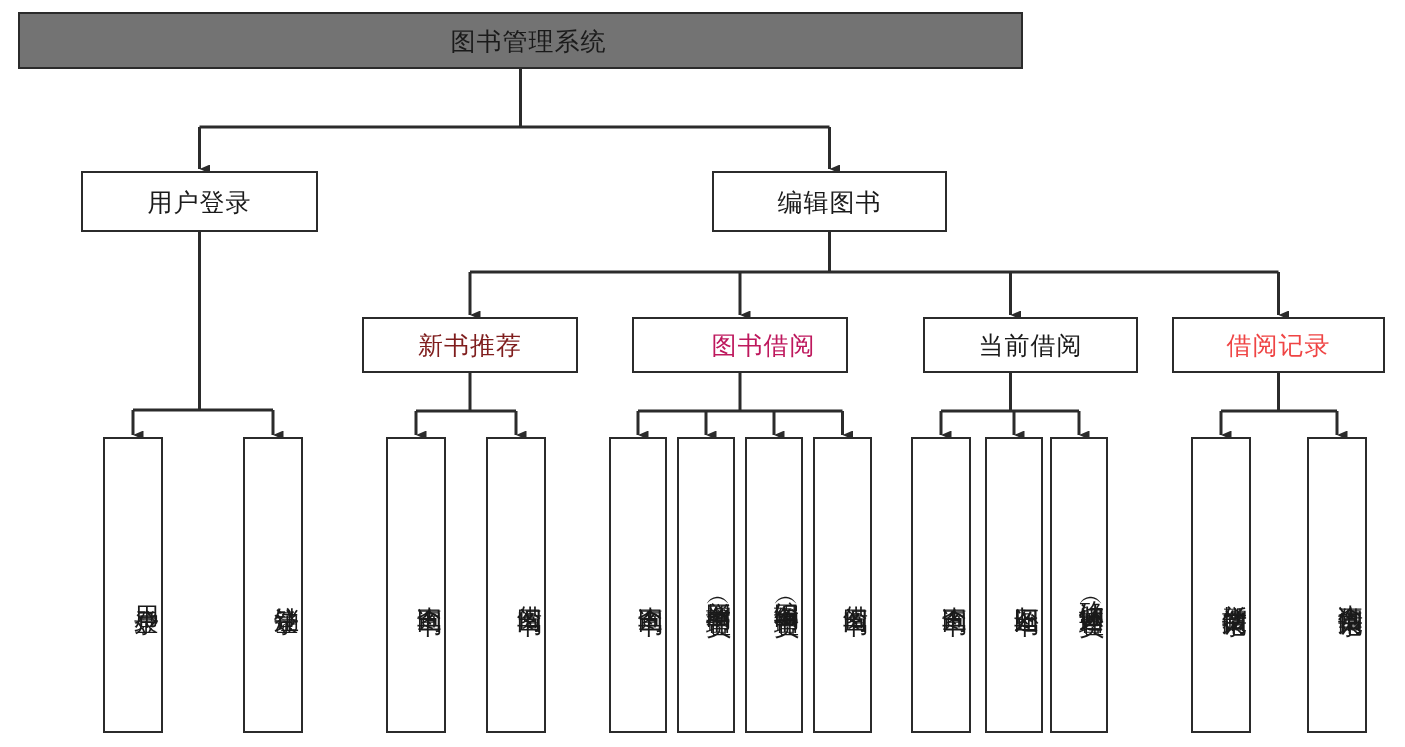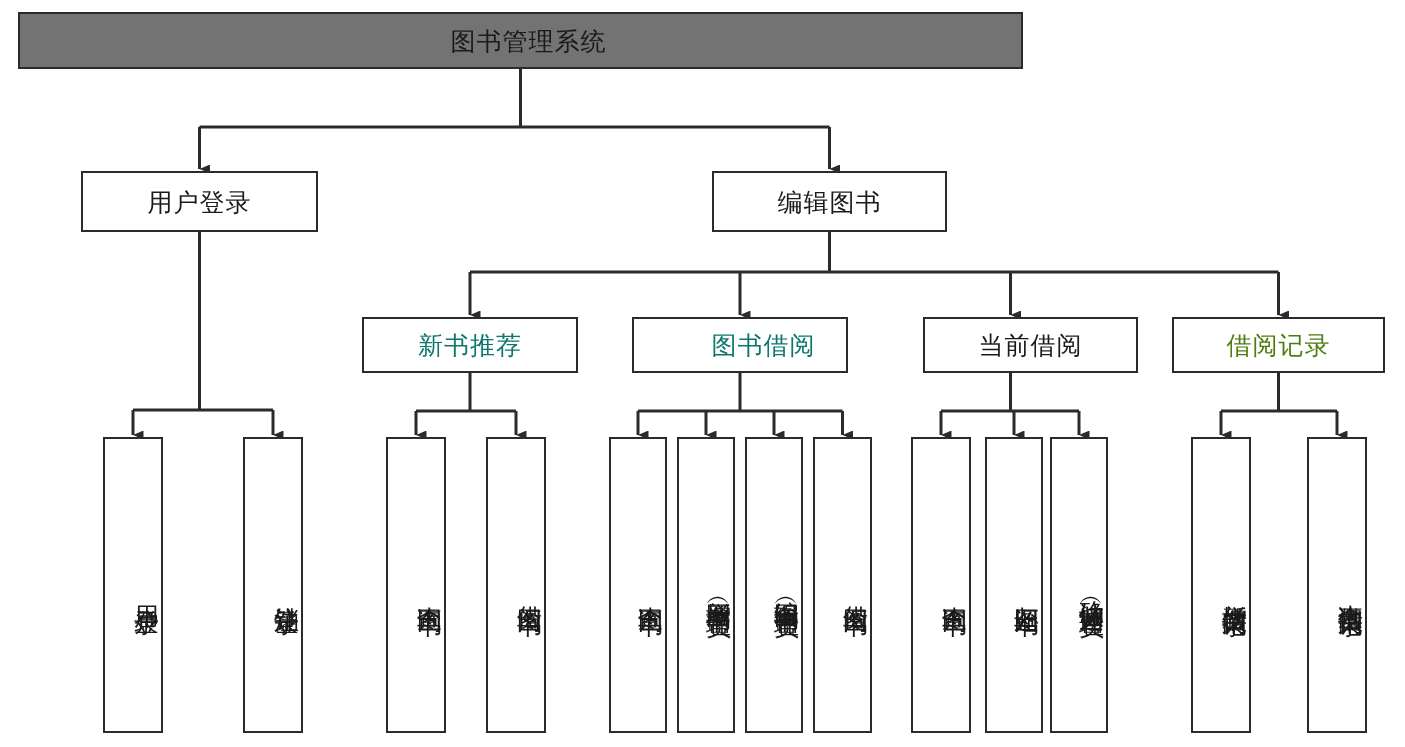--- a/index.html
+++ b/index.html
@@ -113,30 +113,30 @@
   <div id="node-layer">
       <div class="node horiz" style="left: 18px; top: 12px; width: 1005px; height: 57px; border-color: rgb(43, 43, 43); background: #737373; color: rgb(26, 26, 26); padding-left: 16px;">
         <span class="nlabel">图书管理系统</span>
       </div>
       <div class="node horiz" style="left: 81px; top: 171px; width: 237px; height: 61px; border-color: rgb(43, 43, 43); background: rgb(255, 255, 255); color: rgb(26, 26, 26);">
         <span class="nlabel">用户登录</span>
       </div>
       <div class="node horiz" style="left: 712px; top: 171px; width: 235px; height: 61px; border-color: rgb(43, 43, 43); background: rgb(255, 255, 255); color: rgb(26, 26, 26);">
         <span class="nlabel">编辑图书</span>
       </div>
-      <div class="node horiz" style="left: 362px; top: 317px; width: 216px; height: 56px; border-color: rgb(43, 43, 43); background: rgb(255, 255, 255); color: #0f766e;">
+      <div class="node horiz" style="left: 362px; top: 317px; width: 216px; height: 56px; border-color: rgb(43, 43, 43); background: rgb(255, 255, 255); color: #7f1d1d;">
         <span class="nlabel">新书推荐</span>
       </div>
-      <div class="node horiz" style="left: 632px; top: 317px; width: 216px; height: 56px; border-color: rgb(43, 43, 43); background: rgb(255, 255, 255); color: #0f766e; padding-left: 47px;">
+      <div class="node horiz" style="left: 632px; top: 317px; width: 216px; height: 56px; border-color: rgb(43, 43, 43); background: rgb(255, 255, 255); color: #be185d; padding-left: 47px;">
         <span class="nlabel">图书借阅</span>
       </div>
       <div class="node horiz" style="left: 923px; top: 317px; width: 215px; height: 56px; border-color: rgb(43, 43, 43); background: rgb(255, 255, 255); color: rgb(26, 26, 26);">
         <span class="nlabel">当前借阅</span>
       </div>
-      <div class="node horiz" style="left: 1172px; top: 317px; width: 213px; height: 56px; border-color: rgb(43, 43, 43); background: rgb(255, 255, 255); color: #4d7c0f;">
+      <div class="node horiz" style="left: 1172px; top: 317px; width: 213px; height: 56px; border-color: rgb(43, 43, 43); background: rgb(255, 255, 255); color: #ef4444;">
         <span class="nlabel">借阅记录</span>
       </div>
       <div class="node vert" style="left: 103px; top: 437px; width: 60px; height: 296px; border-color: rgb(43, 43, 43); background: rgb(255, 255, 255); color: rgb(26, 26, 26);">
         <span class="nlabel">用户登录</span>
       </div>
       <div class="node vert" style="left: 243px; top: 437px; width: 60px; height: 296px; border-color: rgb(43, 43, 43); background: rgb(255, 255, 255); color: rgb(26, 26, 26);">
         <span class="nlabel">注销登录</span>
       </div>
       <div class="node vert" style="left: 386px; top: 437px; width: 60px; height: 296px; border-color: rgb(43, 43, 43); background: rgb(255, 255, 255); color: rgb(26, 26, 26);">
         <span class="nlabel">查询图书</span>

